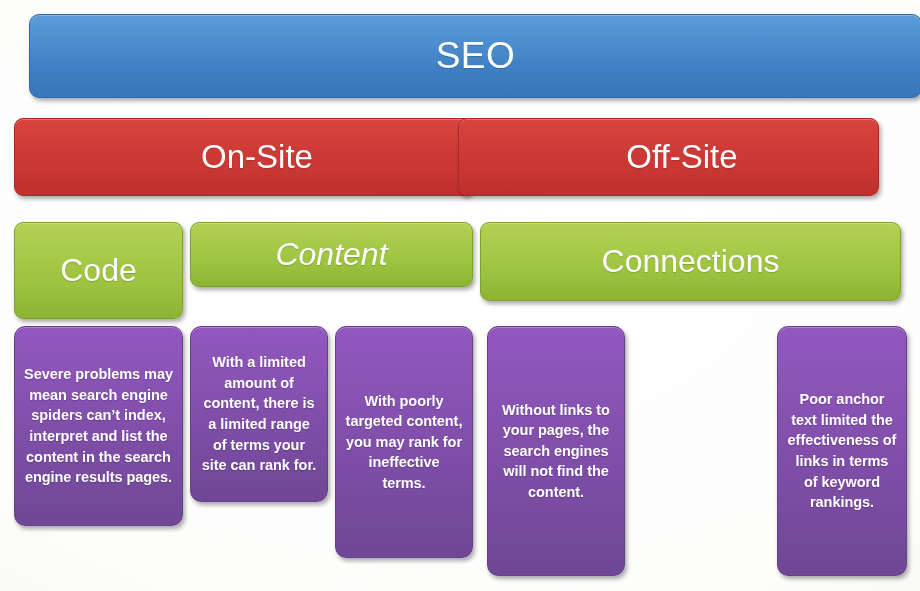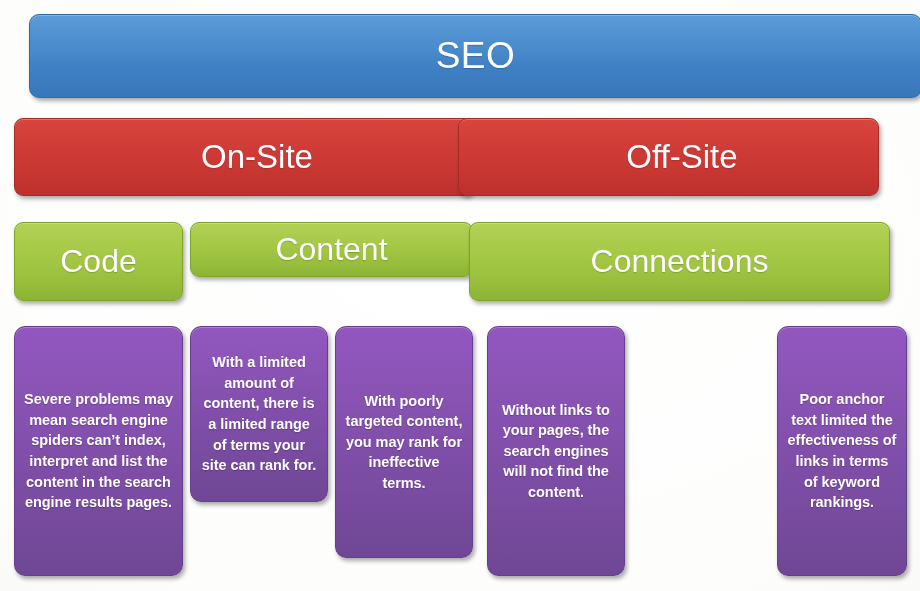--- a/index.html
+++ b/index.html
@@ -104,33 +104,33 @@
   </div>
 
   <div class="node lvl-two" style="left:14px; top:118px; width:459px; height:78px;">
     <span class="label">On-Site</span>
   </div>
 
   <div class="node lvl-two" style="left:458px; top:118px; width:421px; height:78px;">
     <span class="label">Off-Site</span>
   </div>
 
-  <div class="node lvl-three" style="left:14px; top:222px; width:169px; height:79px;text-align:center;">
+  <div class="node lvl-three" style="left:14px; top:222px; width:169px; height:97px;text-align:center;">
     <span class="label">Code</span>
   </div>
 
-  <div class="node lvl-three" style="left:190px; top:222px; width:283px; height:55px;">
+  <div class="node lvl-three" style="left:190px; top:222px; width:283px; height:65px;font-style:italic;">
     <span class="label">Content</span>
   </div>
 
-  <div class="node lvl-three" style="left:469px; top:222px; width:421px; height:79px;border-radius:9px;">
+  <div class="node lvl-three" style="left:480px; top:222px; width:421px; height:79px;border-radius:9px;">
     <span class="label">Connections</span>
   </div>
 
-  <div class="node lvl-four" style="left:14px; top:326px; width:169px; height:250px;">
+  <div class="node lvl-four" style="left:14px; top:326px; width:169px; height:200px;">
     <span class="label">Severe problems may mean search engine spiders can’t index, interpret and list the content in the search engine results pages.</span>
   </div>
 
   <div class="node lvl-four" style="left:190px; top:326px; width:138px; height:176px;">
     <span class="label">With a limited amount of content, there is a limited range of terms your site can rank for.</span>
   </div>
 
   <div class="node lvl-four" style="left:335px; top:326px; width:138px; height:232px;">
     <span class="label">With poorly targeted content, you may rank for ineffective terms.</span>
   </div>

